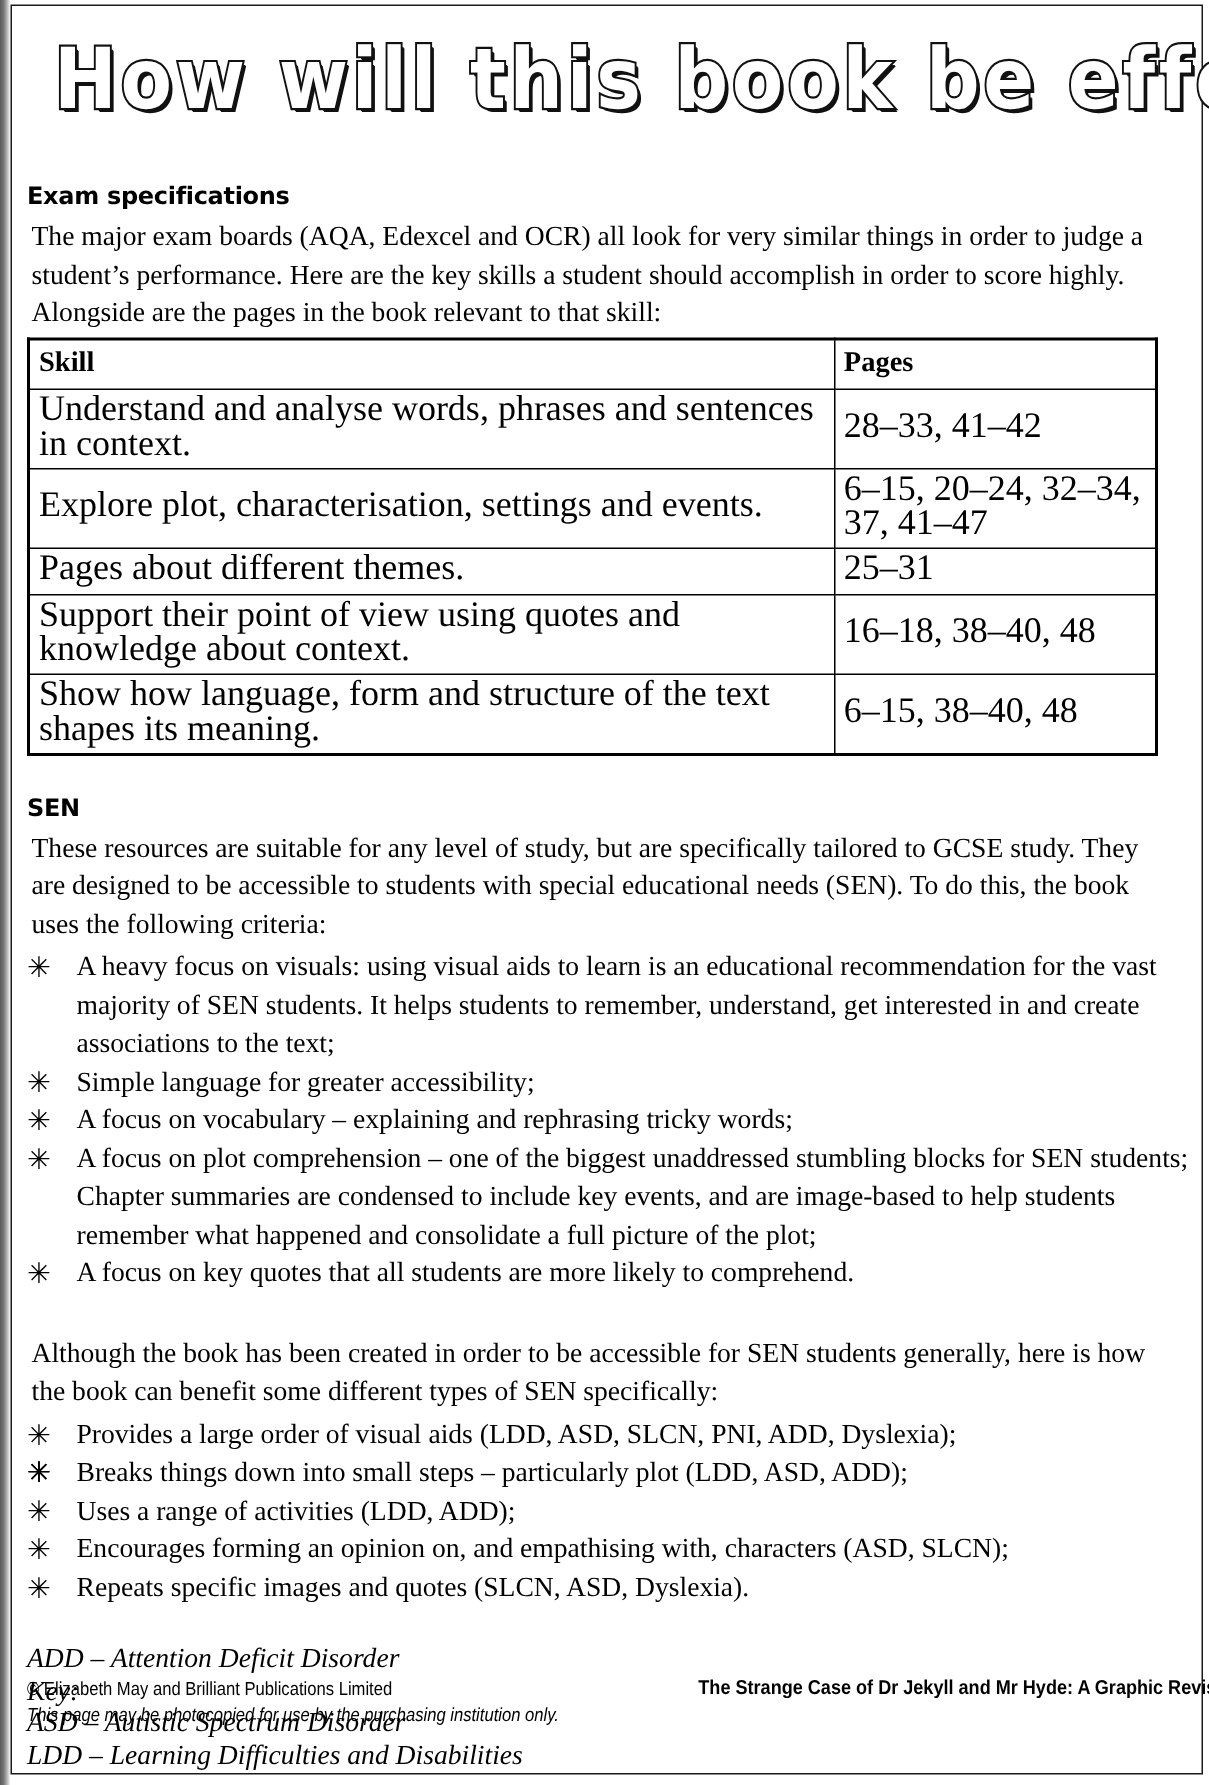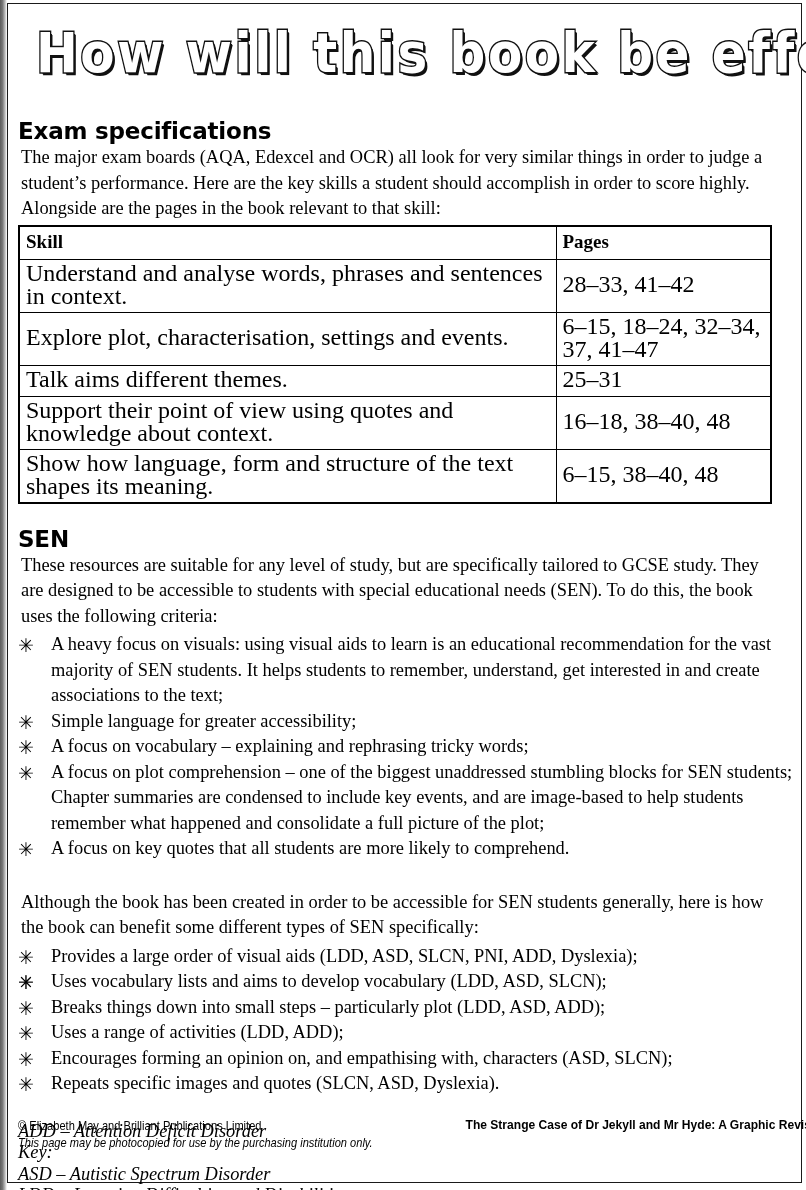--- a/index.html
+++ b/index.html
@@ -61,21 +61,21 @@
        2px 2px 0 #111111,
        2.5px 2.5px 0 #111111;
     transform: scaleY(1.12);
     white-space: nowrap;
   }
 
   
   .sec-heading {
     font-family: "DejaVu Sans", sans-serif;
     font-weight: 700;
-    font-size: 23px;
+    font-size: 16px;
     line-height: 22px;
     margin: 16px 0 2px 0;
     letter-spacing: -0.2px;
   }
   .body-p {
     font-size: 18.4px;
     line-height: 25.5px;
     margin: 3px;
     text-align: left;
   }
@@ -216,24 +216,24 @@
           <tr>
             <th>Skill</th>
             <th>Pages</th>
           </tr>
           <tr>
             <td>Understand and analyse words, phrases and sentences in context.</td>
             <td>28–33, 41–42</td>
           </tr>
           <tr>
             <td>Explore plot, characterisation, settings and events.</td>
-            <td>6–15, 18–24, 32–34, 37, 41–47</td>
-          </tr>
-          <tr>
-            <td>Talk aims different themes.</td>
+            <td>6–15, 20–24, 32–34, 37, 41–47</td>
+          </tr>
+          <tr>
+            <td>Pages about different themes.</td>
             <td>25–31</td>
           </tr>
           <tr>
             <td>Support their point of view using quotes and knowledge about context.</td>
             <td>16–18, 38–40, 48</td>
           </tr>
           <tr>
             <td>Show how language, form and structure of the text shapes its meaning.</td>
             <td>6–15, 38–40, 48</td>
           </tr>
@@ -253,21 +253,21 @@
         <li><span class="ast">✳</span><span>A focus on key quotes that all students are more likely to comprehend.</span></li>
       </ul>
 
       <div class="para-gap"></div>
 
       <p class="body-p">Although the book has been created in order to be accessible for SEN students generally, here is how the book can benefit some different types of SEN specifically:</p>
 
       <ul class="ast-list">
         <li><span class="ast">✳</span><span>Provides a large order of visual aids (LDD, ASD, SLCN, PNI, ADD, Dyslexia);</span></li>
         <li><span class="ast">✳</span></li>
-        <li><span class="ast">✳</span><span>Uses vocabulary lists and aims to develop vocabulary (LDD, ASD, SLCN);</span></li>
+        <li><span class="ast">✳</span></li>
         <li><span class="ast">✳</span><span>Breaks things down into small steps – particularly plot (LDD, ASD, ADD);</span></li>
         <li><span class="ast">✳</span><span>Uses a range of activities (LDD, ADD);</span></li>
         <li><span class="ast">✳</span><span>Encourages forming an opinion on, and empathising with, characters (ASD, SLCN);</span></li>
         <li><span class="ast">✳</span><span>Repeats specific images and quotes (SLCN, ASD, Dyslexia).</span></li>
       </ul>
     </div>
 
     <div class="key-block">
       <div>ADD – Attention Deficit Disorder</div>
       <div>Key:</div>

